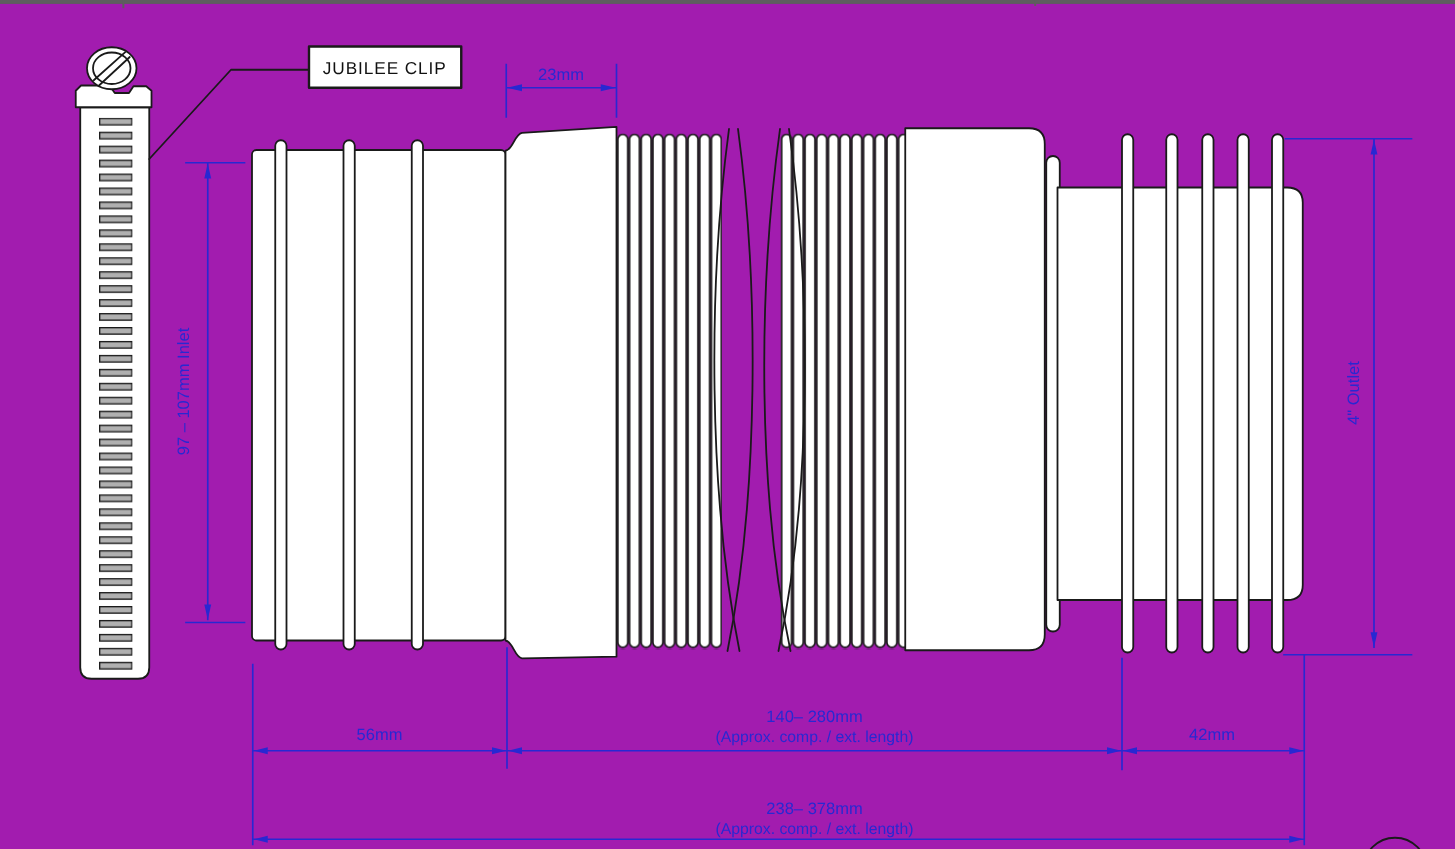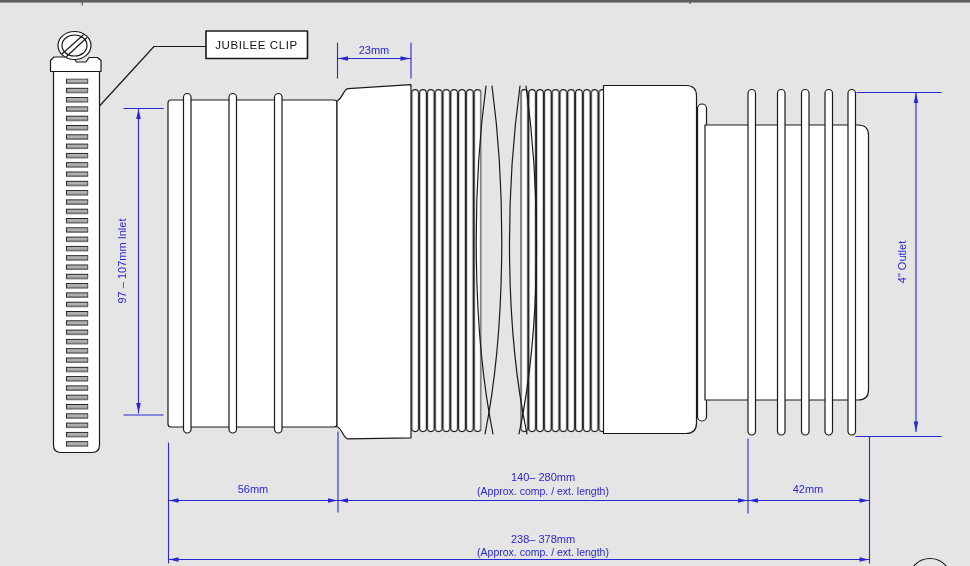--- a/index.html
+++ b/index.html
@@ -1,16 +1,16 @@
 <!DOCTYPE html>
 <html><head>
 <meta charset="utf-8">
 <style>
   html,body{margin:0;padding:0;background:#ffffff;}
-  .canvas{position:relative;width:970px;height:566px;background:#e5e5e5;overflow:hidden;}
+  .canvas{position:relative;width:970px;height:566px;background:#a21caf;overflow:hidden;}
   svg{display:block;}
   text{font-family:"Liberation Sans","DejaVu Sans",sans-serif;font-size:11px;}
   .label-text{font-size:11.5px;letter-spacing:.6px;}
   .note-text{font-size:10.5px;}
 </style>
 </head>
 <body>
 
 <div class="canvas">
 <svg viewBox="0 0 970 566" width="970" height="566" xmlns="http://www.w3.org/2000/svg">

